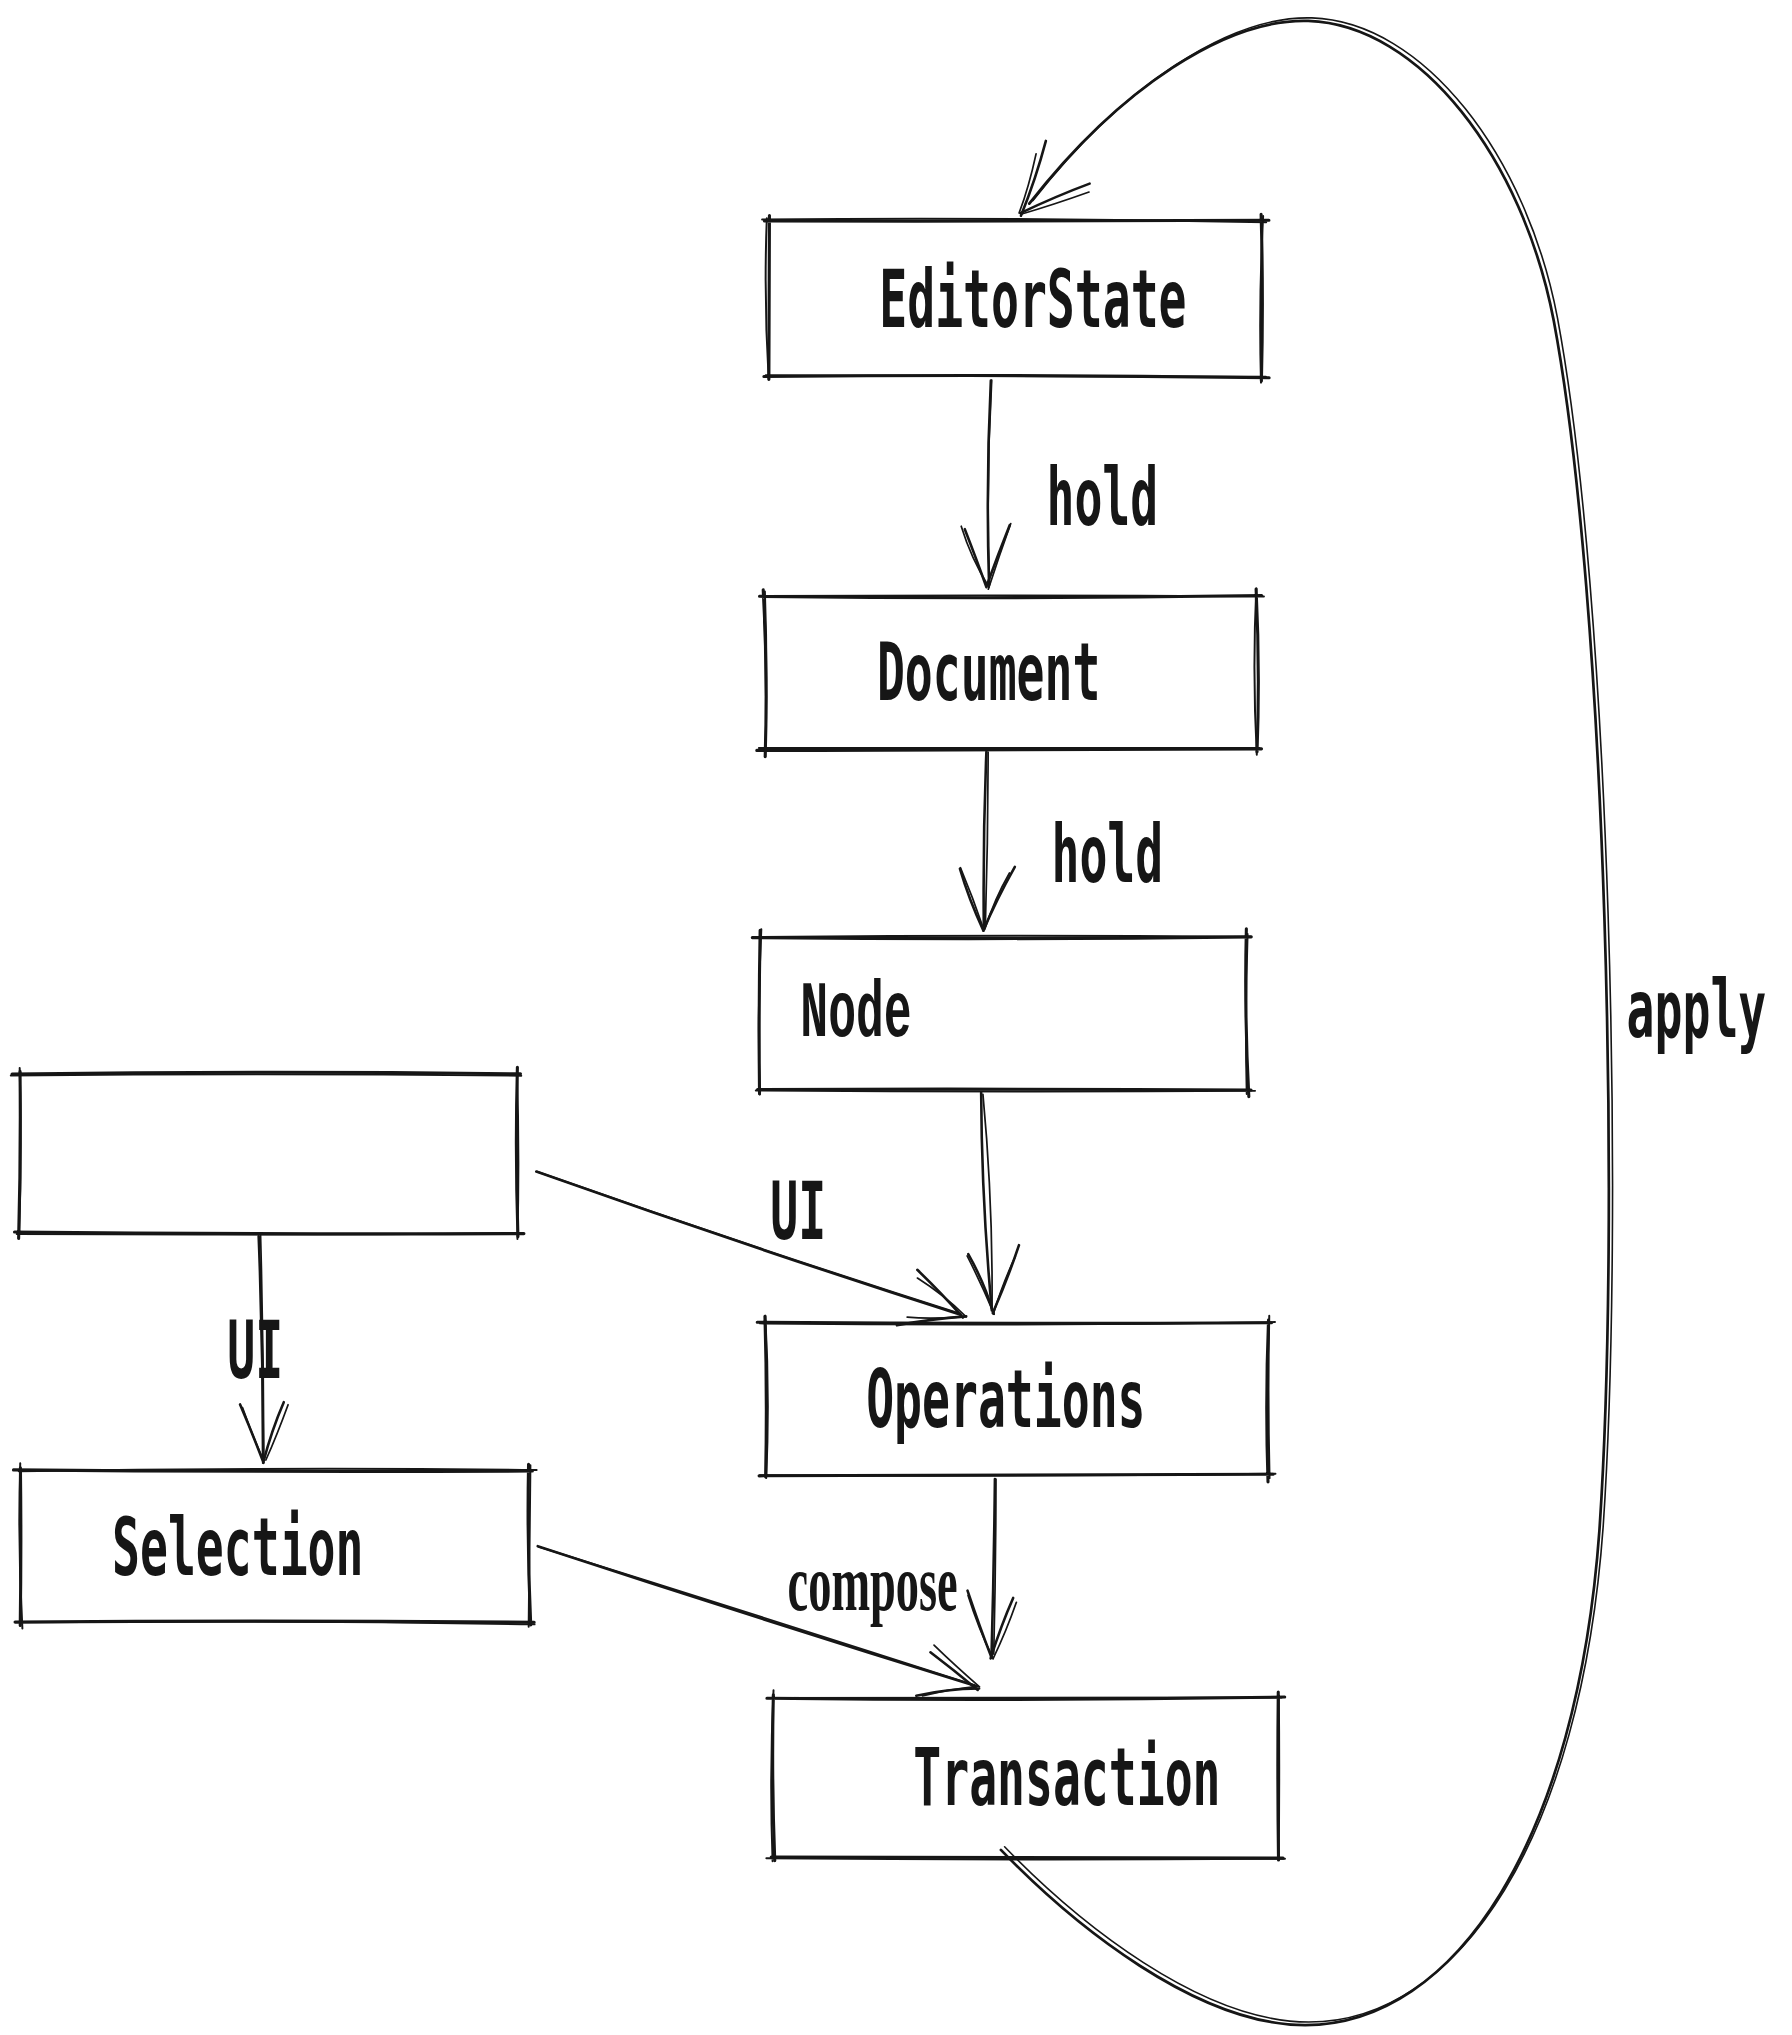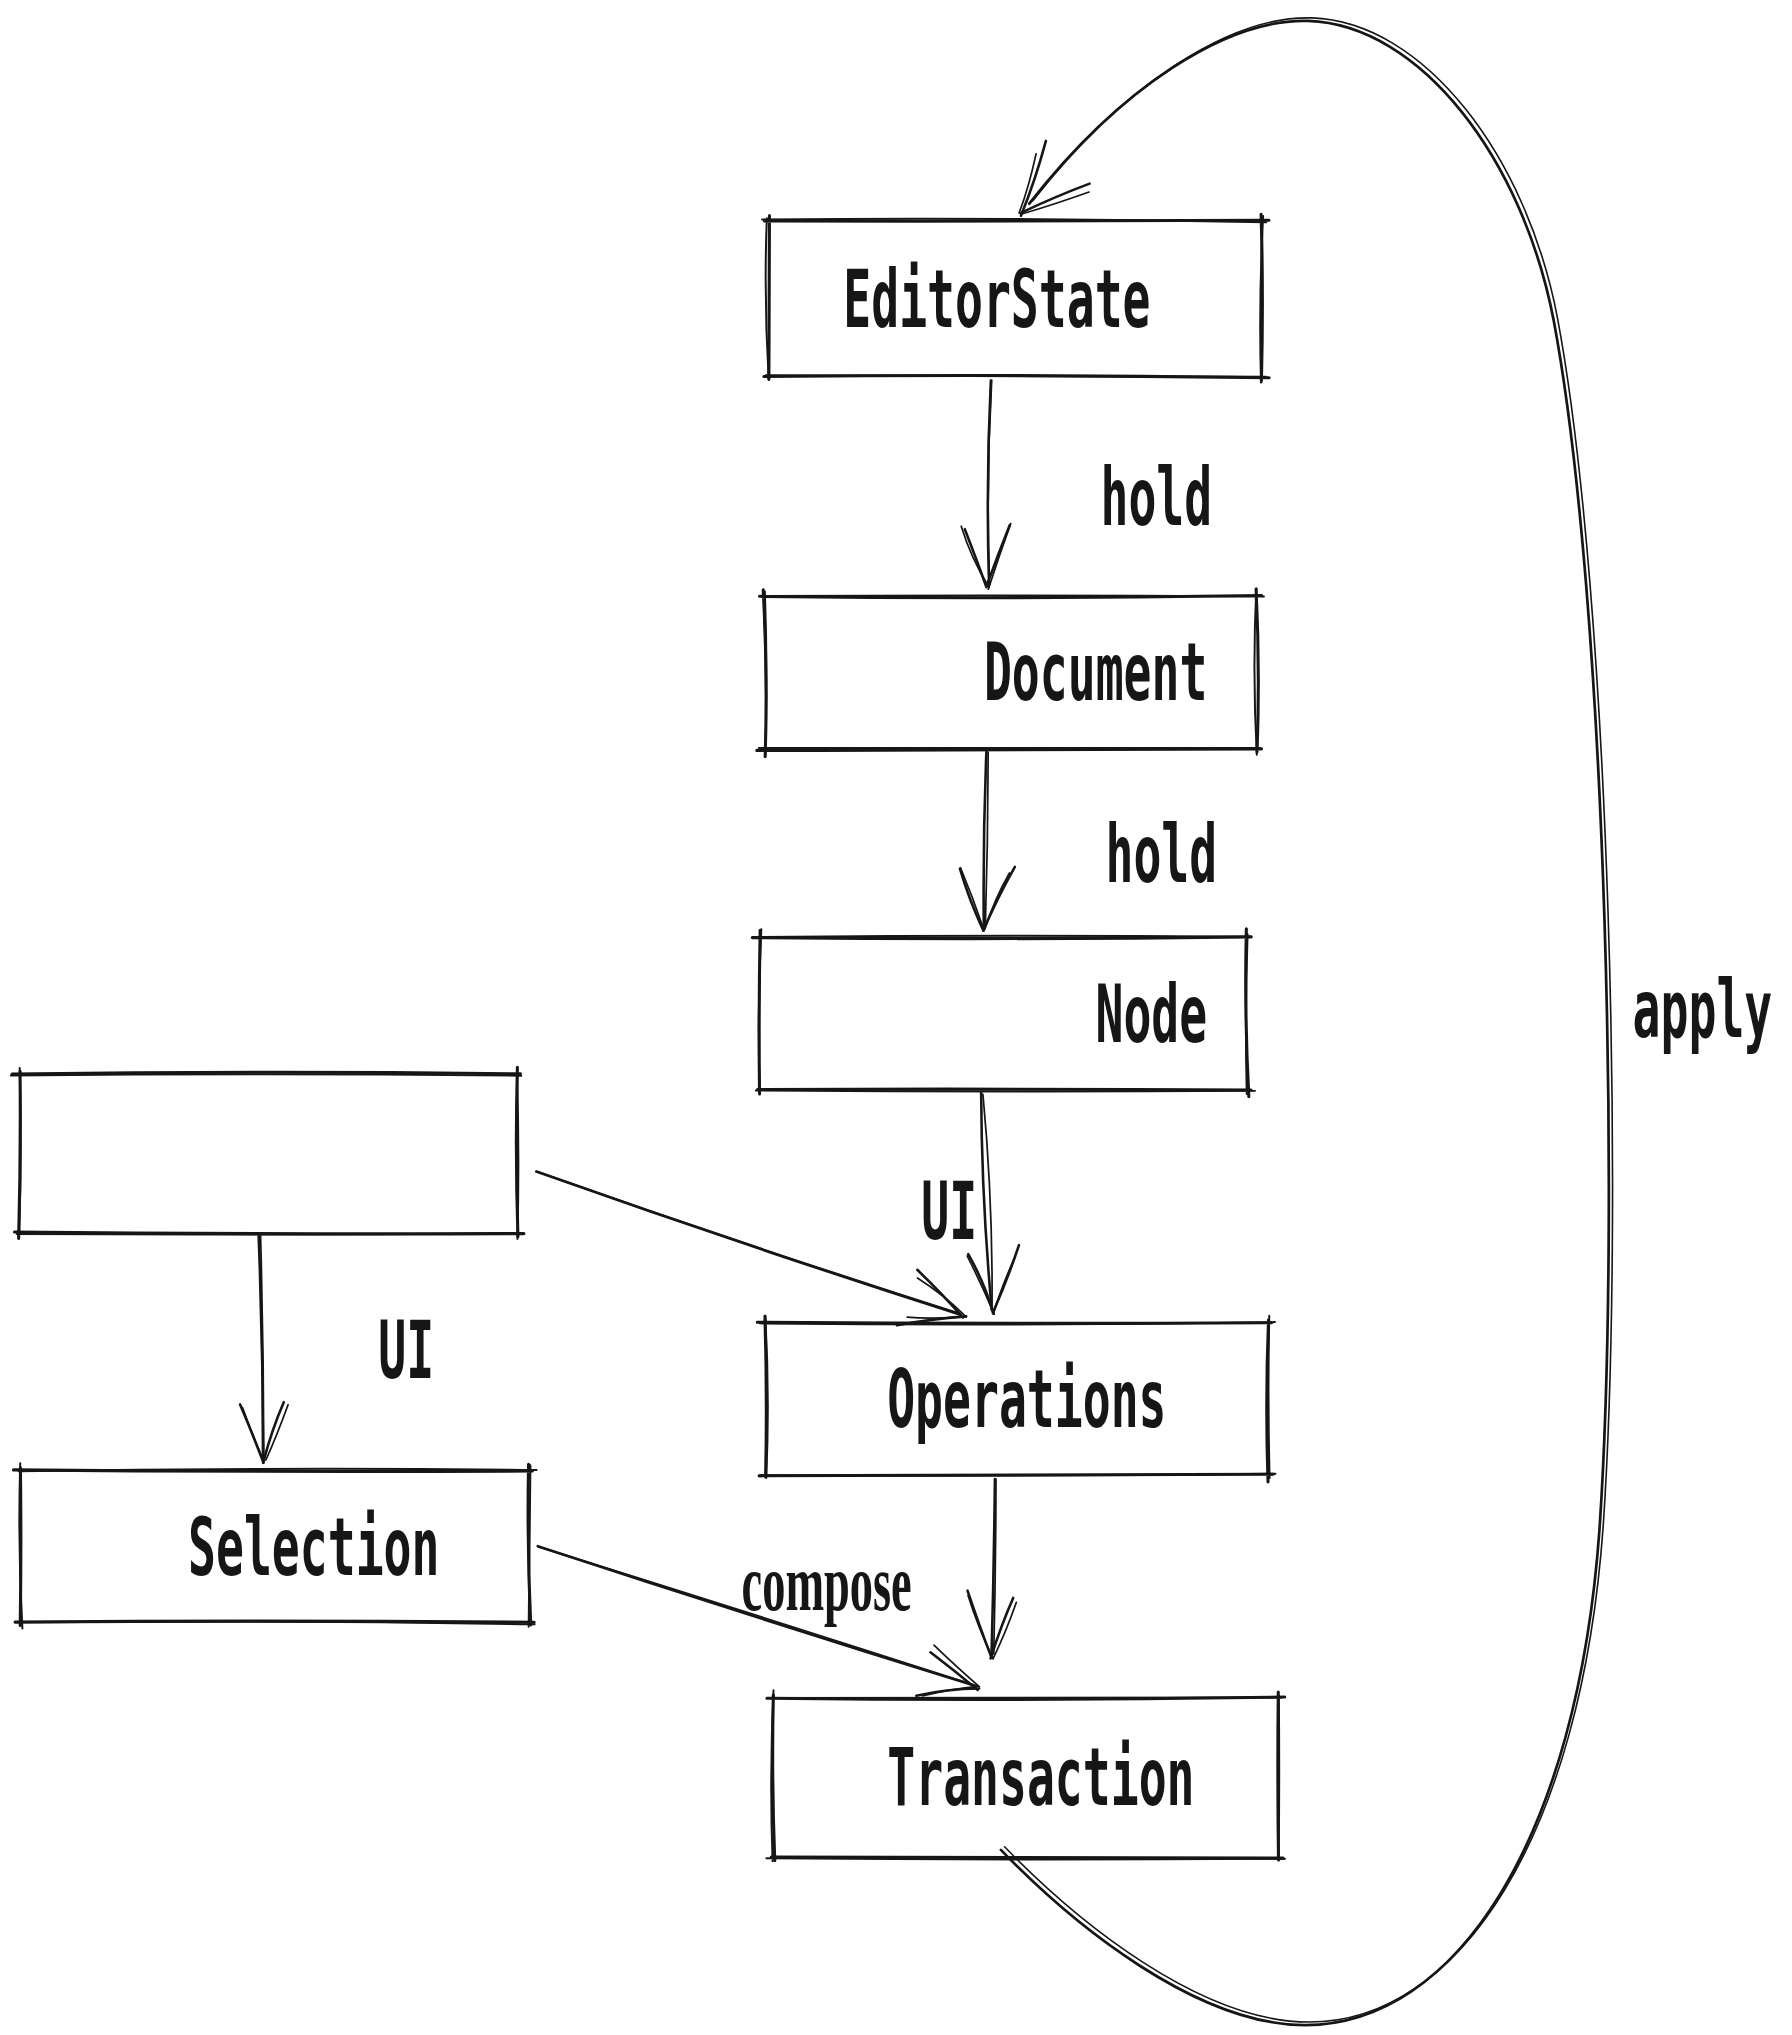--- a/index.html
+++ b/index.html
@@ -18,36 +18,36 @@
     background: #ffffff;
   }
   svg#sketch {
     position: absolute;
     left: 0; top: 0;
   }
   .lbl {
     position: absolute;
     display: flex;
     align-items: center;
-    justify-content: flex-end;
+    justify-content: flex-start;
     color: #161616;
     font-weight: 700;
     font-size: 80px;
     pointer-events: none;
   }
   .lbl > span {
     display: inline-block;
     transform: scaleX(0.58);
     transform-origin: 50% 50%;
     white-space: nowrap;
   }
   
   .at-editorstate { left: 768px; top: 221px;  width: 494px; height: 156px; }
   .at-document    { left: 764px; top: 596px;  width: 492px; height: 153px; margin-left: 32px; }
-  .at-node        { left: 760px; top: 937px; width: 488px; height: 154px; }
+  .at-node        { left: 760px; top: 937px; width: 488px; height: 154px; font-family: Liberation Mono, monospace; }
   .at-userinput   { left: 18.5px;   top: 1075px; width: 499px; height: 158px; }
   .at-operations  { left: 765px; top: 1324px; width: 503px; height: 151px; }
   .at-selection   { left: 21px;   top: 1471px; width: 509px; height: 152px; }
   .at-transaction { left: 774px; top: 1698px; width: 504px; height: 159px; margin-left: 28px; }
   
   .at-hold1   { left: 1006px; top: 454px;  width: 247px; height: 86px; }
   .at-hold2   { left: 1011px; top: 811px; width: 247px; height: 86px; }
   .at-ui1     { left: 750px; top: 1168px; width: 247px; height: 86px; }
   .at-ui2     { left: 207px;  top: 1307px; width: 247px; height: 86px; }
   .at-compose { left: 726px; top: 1540px; width: 247px; height: 86px; font-family: Liberation Serif, serif; }

